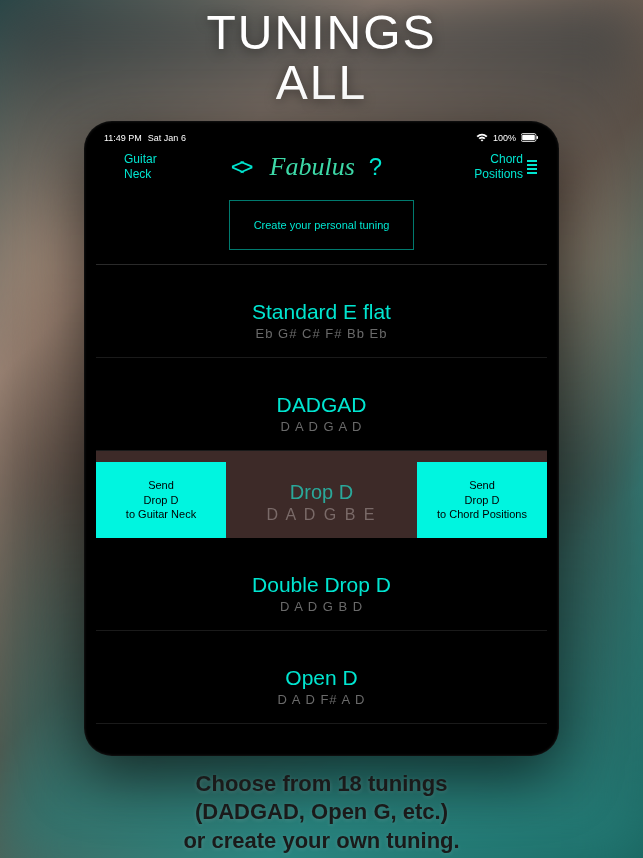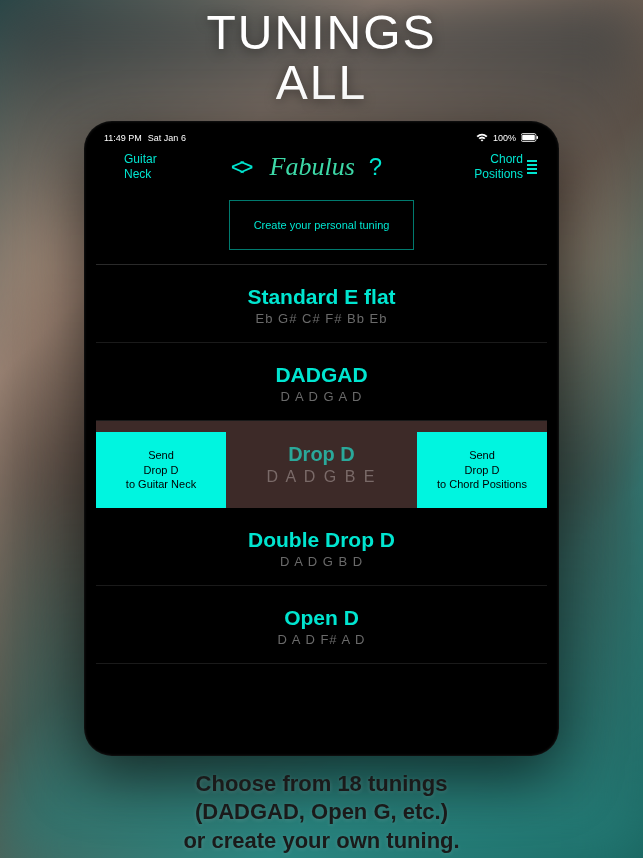--- a/index.html
+++ b/index.html
@@ -151,21 +151,22 @@
     .tuning-row {
       text-align: center;
       padding: 20px 0 16px 0;
       border-bottom: 1px solid #1a1a1a;
       cursor: pointer;
     }
     
     .tuning-name {
       color: #00e5d0;
       font-size: 21px;
-      font-weight: 700;
+      font-weight: 400;
+      margin-top: 15px;
     }
     
     .tuning-notes {
       color: #6a6a6a;
       font-size: 13px;
       letter-spacing: 1px;
       margin-top: 2px;
     }
     
     .tuning-row.selected {

